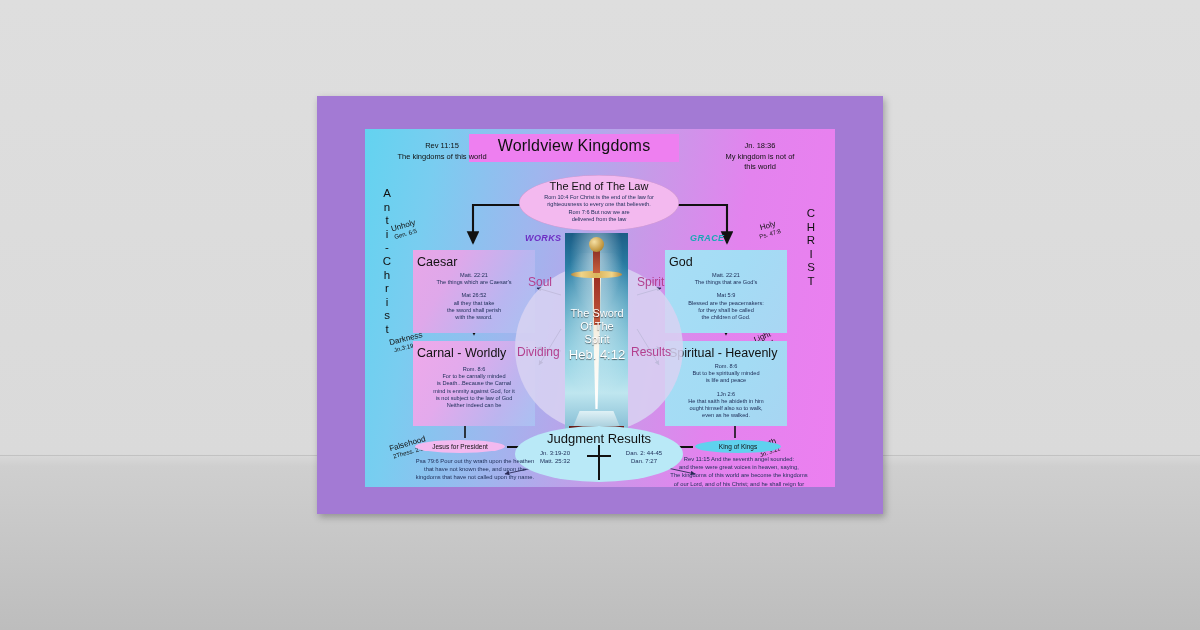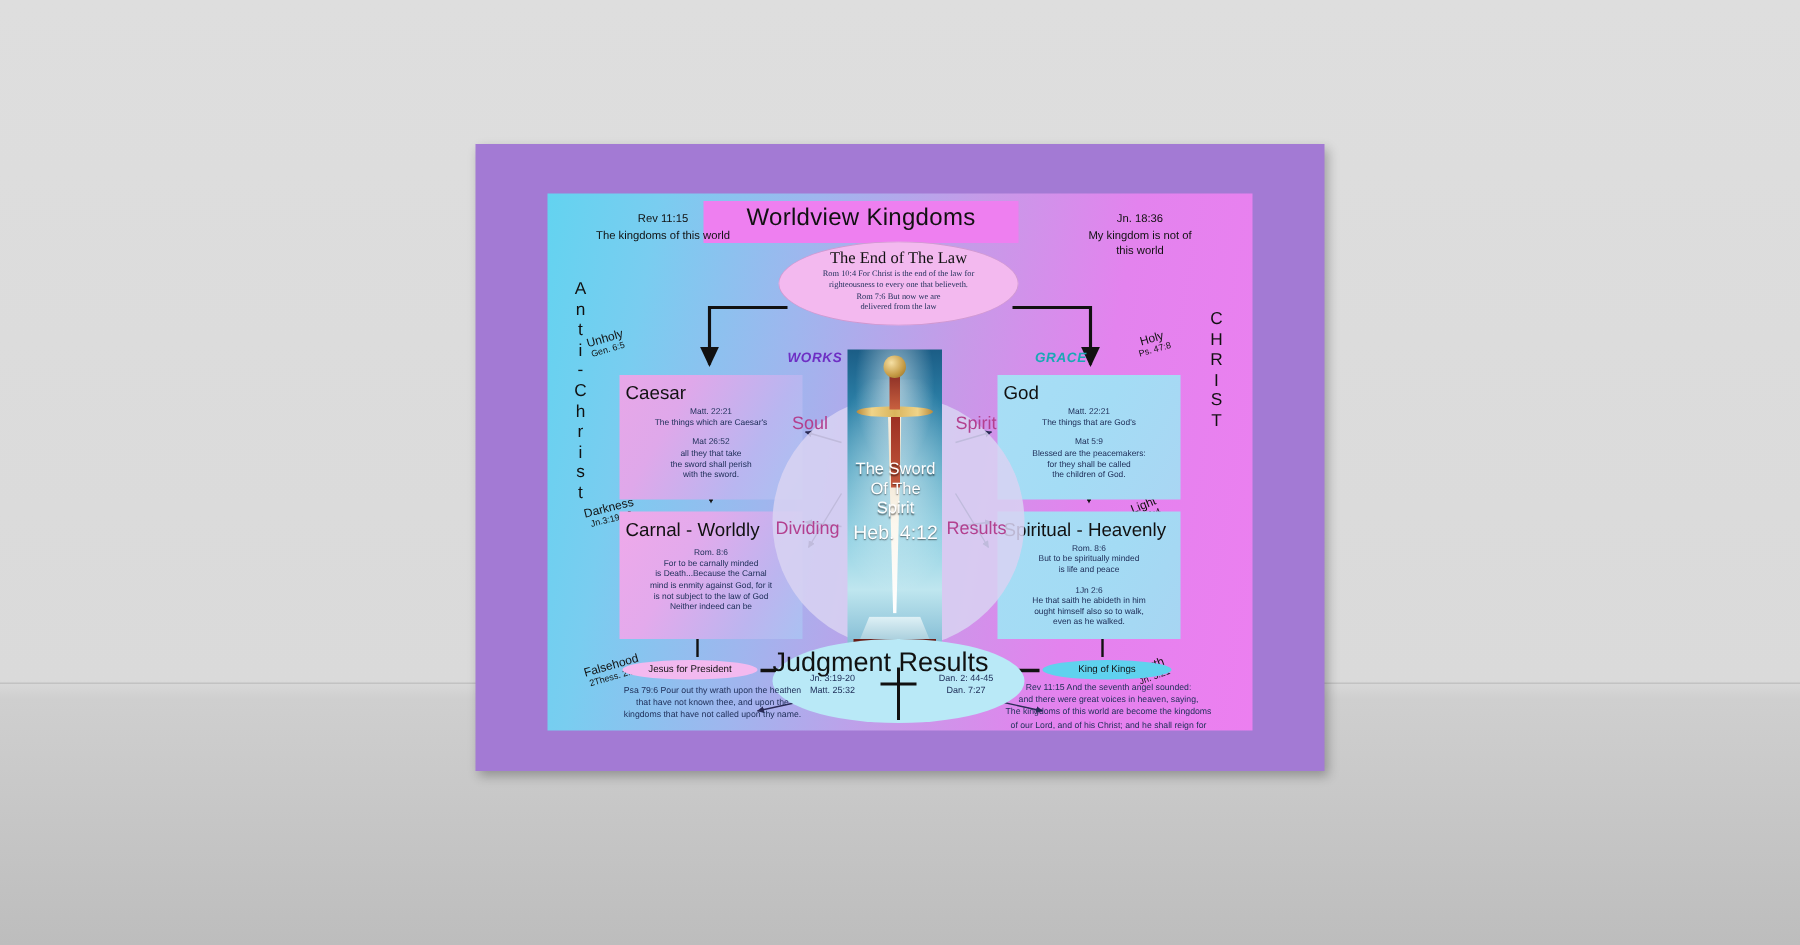--- a/index.html
+++ b/index.html
@@ -48,24 +48,23 @@
   
   .vert{
     position:absolute;font-size:11.5px;color:#111;line-height:13.6px;
     text-align:center;width:16px;font-weight:400;
   }
   #anti-christ{left:14px;top:58px;}
   #christ-v{left:438px;top:78px;}
 
   
   #end-law{
-    position:absolute;left:154px;top:32px;width:160px;height:56px;
+    position:absolute;left:154px;top:46px;width:160px;height:56px;
     background:#f3b9ef;border-radius:50%;
     box-shadow:0 0 0 0.5px rgba(140,90,150,.35) inset;
-    font-family:Liberation Serif, serif;
   }
   #end-law .hd{
     position:absolute;left:0;top:5px;width:100%;text-align:center;
     font-size:11px;color:#111;
   }
   #end-law .bd{
     position:absolute;left:6px;top:19px;width:148px;text-align:center;
     font-size:5.6px;color:#20305a;line-height:7.4px;
   }
 
@@ -160,21 +159,21 @@
   #w-soul{left:163px;top:146px;}
   #w-spirit{left:272px;top:146px;}
   #w-div{left:152px;top:216px;}
   #w-asun{left:266px;top:216px;}
 
   
   #judg{
     position:absolute;left:150px;top:297px;width:168px;height:56px;
     background:#b9e9f7;border-radius:50%;
   }
-  #judg .hd{position:absolute;left:0;top:5px;width:100%;font-size:18px;color:#111;}
+  #judg .hd{position:absolute;left:0;top:5px;width:100%;text-align:center;font-size:13px;color:#111;}
   #judg .c1{position:absolute;left:14px;top:23px;width:52px;text-align:center;font-size:6px;color:#20305a;line-height:8px;}
   #judg .c2{position:absolute;left:100px;top:23px;width:58px;text-align:center;font-size:6px;color:#20305a;line-height:8px;}
   #judg .cross-v{position:absolute;left:83px;top:19px;width:1.6px;height:35px;background:#111;}
   #judg .cross-h{position:absolute;left:72px;top:29px;width:24px;height:1.6px;background:#111;}
 
   
   .pill{position:absolute;border-radius:50%;text-align:center;font-size:6.5px;color:#111;}
   #pill-jesus{left:50px;top:311px;width:90px;height:13px;background:#f3b9ef;line-height:13px;}
   #pill-king{left:330px;top:311px;width:86px;height:13px;background:#5fd2ee;line-height:13px;}
 

